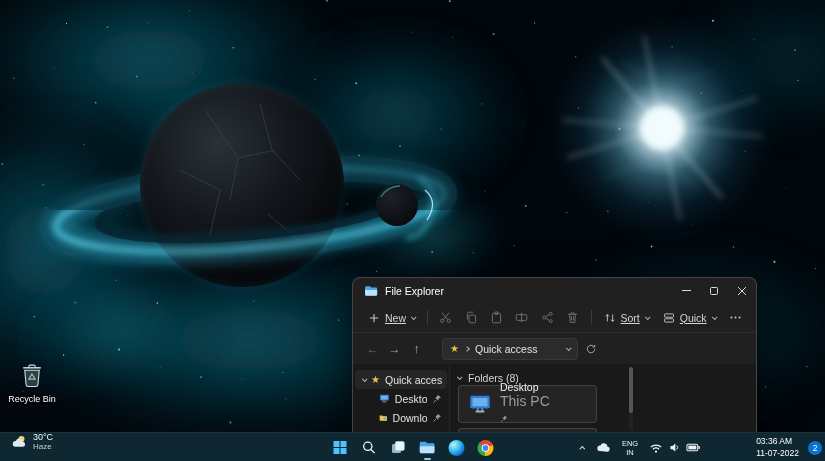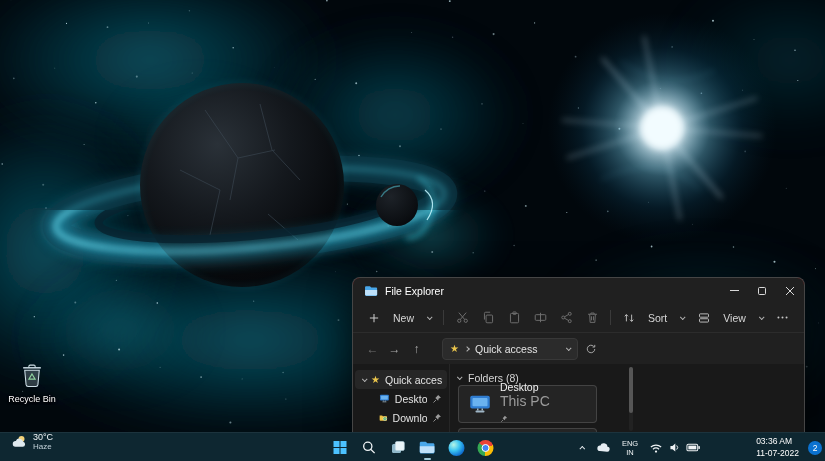--- a/index.html
+++ b/index.html
@@ -7,34 +7,34 @@
   .screen { position:relative; width:825px; height:461px; overflow:hidden; background:#01070c; }
 
   
   .wallpaper { position:absolute; left:0; top:0; z-index:0; }
 
   
   .desktop-icon { position:absolute; left:5px; top:362px; width:54px; z-index:1; text-align:center; cursor:pointer; }
   .desktop-icon .dlabel { font-size:9px; color:#fff; text-shadow:0 1px 2px #000, 0 0 3px #000; margin-top:1px; }
 
   
-  .window { position:absolute; left:352px; top:277px; width:453px; height:155px; z-index:2;
+  .window { position:absolute; left:352px; top:277px; width:405px; height:155px; z-index:2;
             background:#7f1d1d; border:1px solid #454545; border-bottom:none;
             border-radius:8px 8px 0 0; box-shadow:0 14px 42px rgba(0,0,0,.7); color:#e6e6e6; overflow:hidden; }
   .titlebar { height:25px; display:flex; align-items:center; padding-left:11px; background:#202020; }
   .titlebar .title { font-size:10.5px; color:#fff; margin-left:7px; }
   .win-controls { margin-left:auto; display:flex; height:100%; }
   .win-btn { width:28px; height:100%; display:flex; align-items:center; justify-content:center;
              background:none; border:none; cursor:pointer; }
   .min-glyph { width:9px; height:1px; background:#d9d9d9; display:block; }
   .max-glyph { width:8px; height:8px; border:1px solid #d9d9d9; border-radius:1.5px; display:block; }
 
   .toolbar { height:30px; display:flex; align-items:center; padding:0 8px; border-bottom:1px solid #2c2c2c; background:#202020; }
-  .tb-btn { display:flex; align-items:center; gap:13px; background:none; border:none; color:#d6d6d6;
-            font-size:10.5px; padding:4px 7px; border-radius:4px; cursor:pointer; }
+  .tb-btn { display:flex; align-items:center; gap:5px; background:none; border:none; color:#d6d6d6;
+            font-size:10.5px; padding:4px 7px; border-radius:4px; cursor:pointer;text-decoration:underline; }
   .tb-ico { width:26px; height:24px; display:flex; align-items:center; justify-content:center;
             background:none; border:none; color:#6f6f6f; cursor:pointer; border-radius:4px; }
   .tb-btn svg { color:#c9c9c9; }
   .sep { width:1px; height:15px; background:#3a3a3a; margin:0 5px; }
 
   .addressrow { height:31px; display:flex; align-items:center; padding:0 10px; gap:3px; background:#202020; }
   .nav-btn { width:19px; height:20px; background:none; border:none; color:#a9a9a9; font-size:12px;
              display:flex; align-items:center; justify-content:center; border-radius:4px; cursor:pointer; }
   .nav-btn.dim { color:#6f6f6f; }
   .breadcrumb { width:136px; height:22px; margin-left:13px; background:#2b2b2b; border:1px solid #383838;
@@ -404,21 +404,21 @@
           <path d="M4.5 12.5v-9M4.5 3.5L2.3 5.7M4.5 3.5l2.2 2.2M11.5 3.5v9M11.5 12.5l-2.2-2.2M11.5 12.5l2.2-2.2"></path>
         </svg>
         <span>Sort</span>
         <i class="chev down"></i>
       </button>
       <button class="tb-btn">
         <svg width="12" height="12" viewBox="0 0 16 16" fill="none" stroke="currentColor" stroke-width="1.2">
           <rect x="2" y="2.5" width="12" height="4.4" rx="1"></rect>
             <rect x="2" y="9" width="12" height="4.4" rx="1"></rect>
         </svg>
-        <span>View</span>
+        <span>Quick</span>
         <i class="chev down"></i>
       </button>
       <button class="tb-ico" style="color:#c9c9c9">
         <svg width="13" height="13" viewBox="0 0 16 16" fill="currentColor">
           <circle cx="3" cy="8" r="1.2"></circle>
             <circle cx="8" cy="8" r="1.2"></circle>
             <circle cx="13" cy="8" r="1.2"></circle>
         </svg>
       </button>
     </div>

